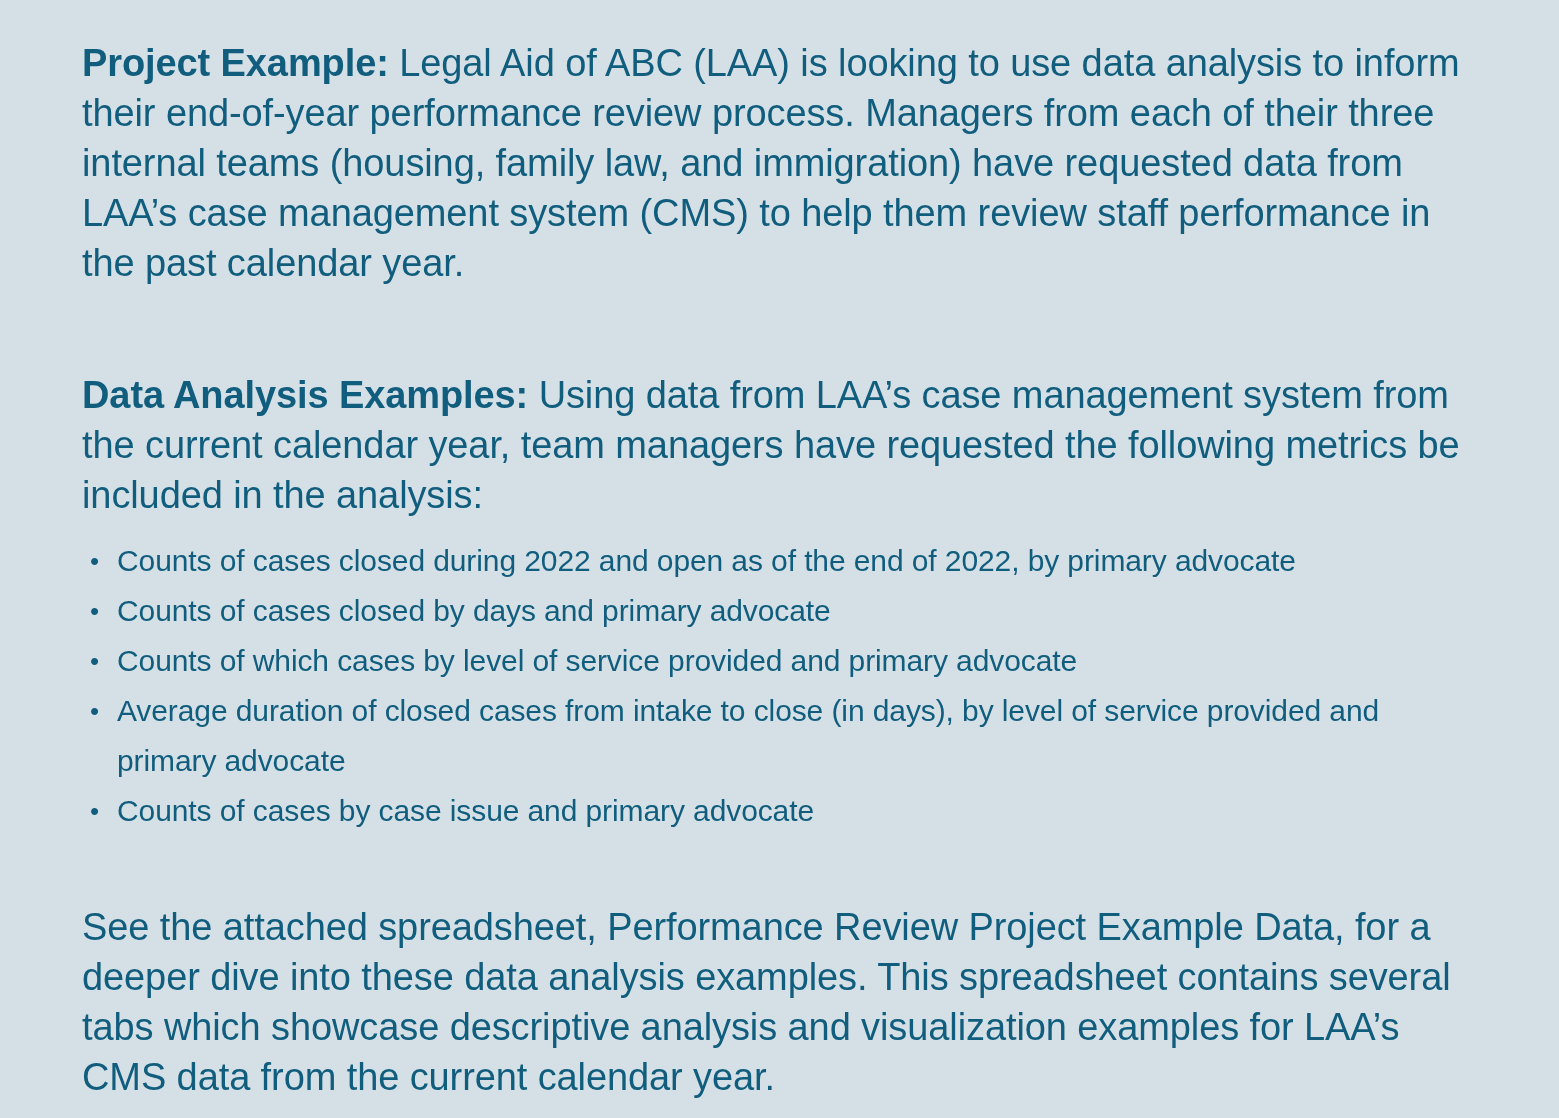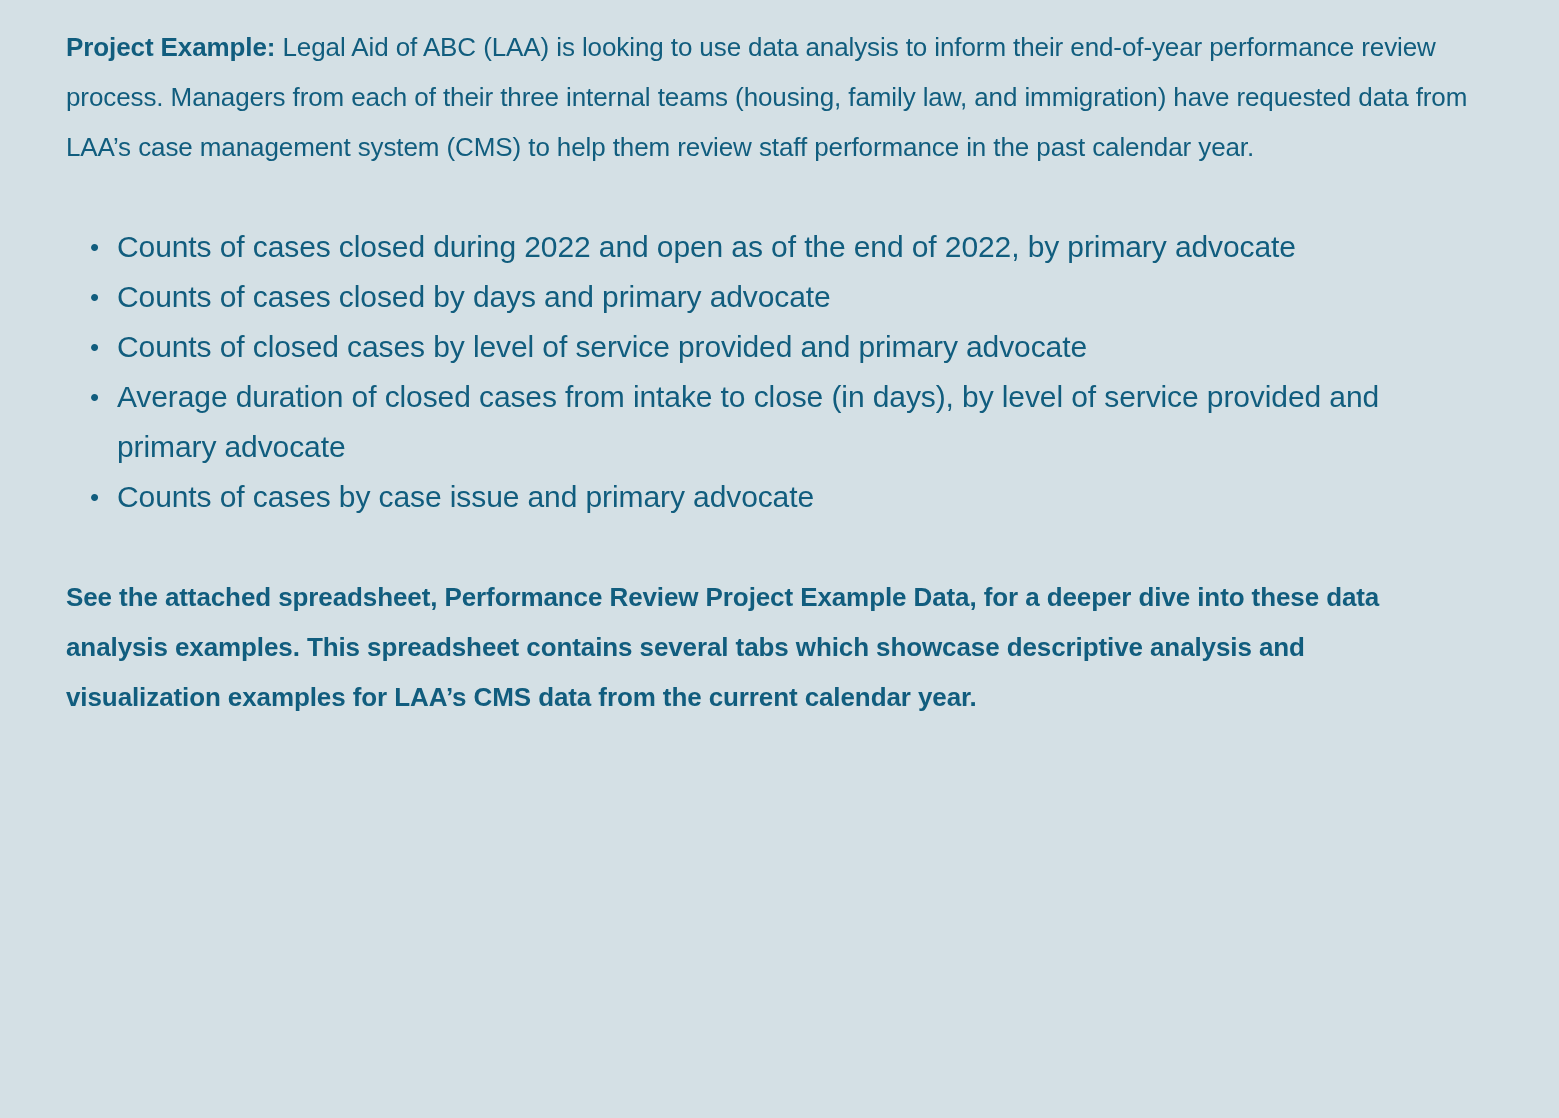--- a/index.html
+++ b/index.html
@@ -14,28 +14,28 @@
     color: #115d7e;
     overflow: hidden;
   }
   .page {
     box-sizing: border-box;
     width: 1559px;
     height: 1118px;
     padding: 22px 80px 0 66px;
   }
   .para {
-    font-size: 26px;
+    font-size: 38px;
     line-height: 50px;
     letter-spacing: -0.1px;
-    margin: 0;
+    margin: 16px;
     max-width: 1410px;
   }
   .para.bold-all {
-    font-weight: bold;
+    font-weight: normal;
     max-width: 1400px;
   }
   .lead {
     font-weight: bold;
   }
   .spacer {
     height: 50px;
   }
   .bullets {
     list-style: none;
@@ -64,25 +64,26 @@
 </style>
 </head>
 <body>
 
 <div class="page">
 
   <p class="para"><span class="lead">Project Example:</span><span> Legal Aid of ABC (LAA) is looking to use data analysis to inform their end-of-year performance review process. Managers from each of their three internal teams (housing, family law, and immigration) have requested data from LAA’s case management system (CMS) to help them review staff performance in the past calendar year.</span></p>
 
   <div class="spacer"></div>
 
+  <p class="para"><span class="lead">Data Analysis Examples:</span><span> Using data from LAA’s case management system from the current calendar year, team managers have requested the following metrics be included in the analysis:</span></p>
 
   <ul class="bullets">
     <li><span class="dot">•</span><span class="bullet-text">Counts of cases closed during 2022 and open as of the end of 2022, by primary advocate</span></li>
     <li><span class="dot">•</span><span class="bullet-text">Counts of cases closed by days and primary advocate</span></li>
-    <li><span class="dot">•</span><span class="bullet-text">Counts of closed cases by level of service provided and primary advocate</span></li>
+    <li><span class="dot">•</span><span class="bullet-text">Counts of which cases by level of service provided and primary advocate</span></li>
     <li><span class="dot">•</span><span class="bullet-text">Average duration of closed cases from intake to close (in days), by level of service provided and primary advocate</span></li>
     <li><span class="dot">•</span><span class="bullet-text">Counts of cases by case issue and primary advocate</span></li>
   </ul>
 
   <div class="spacer"></div>
 
   <p class="para bold-all">See the attached spreadsheet, Performance Review Project Example Data, for a deeper dive into these data analysis examples. This spreadsheet contains several tabs which showcase descriptive analysis and visualization examples for LAA’s CMS data from the current calendar year.</p>
 
 </div>
 

